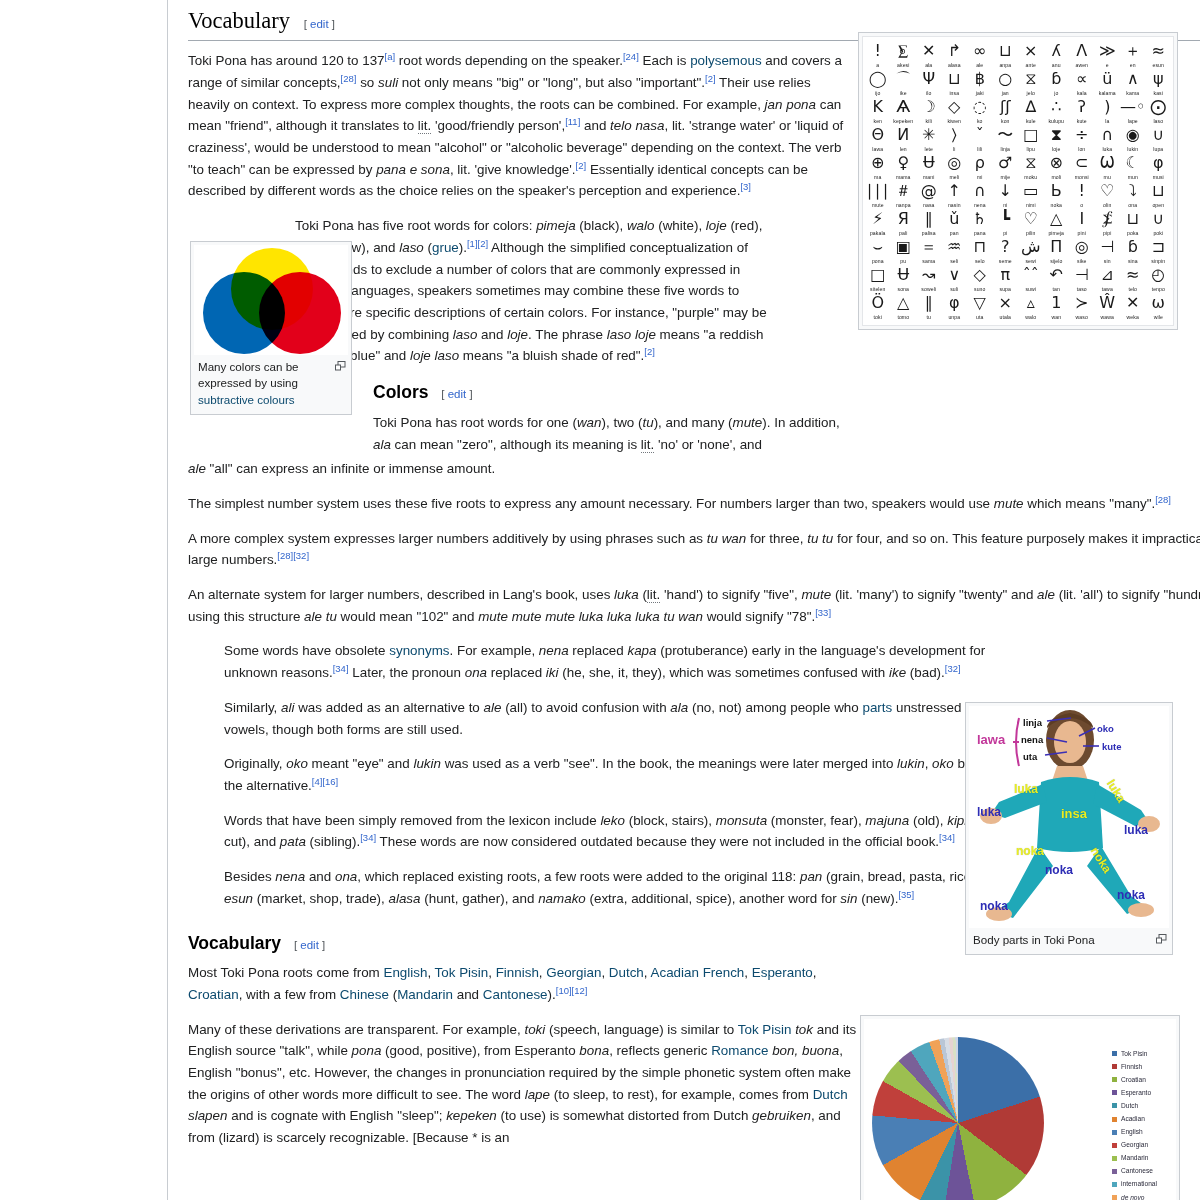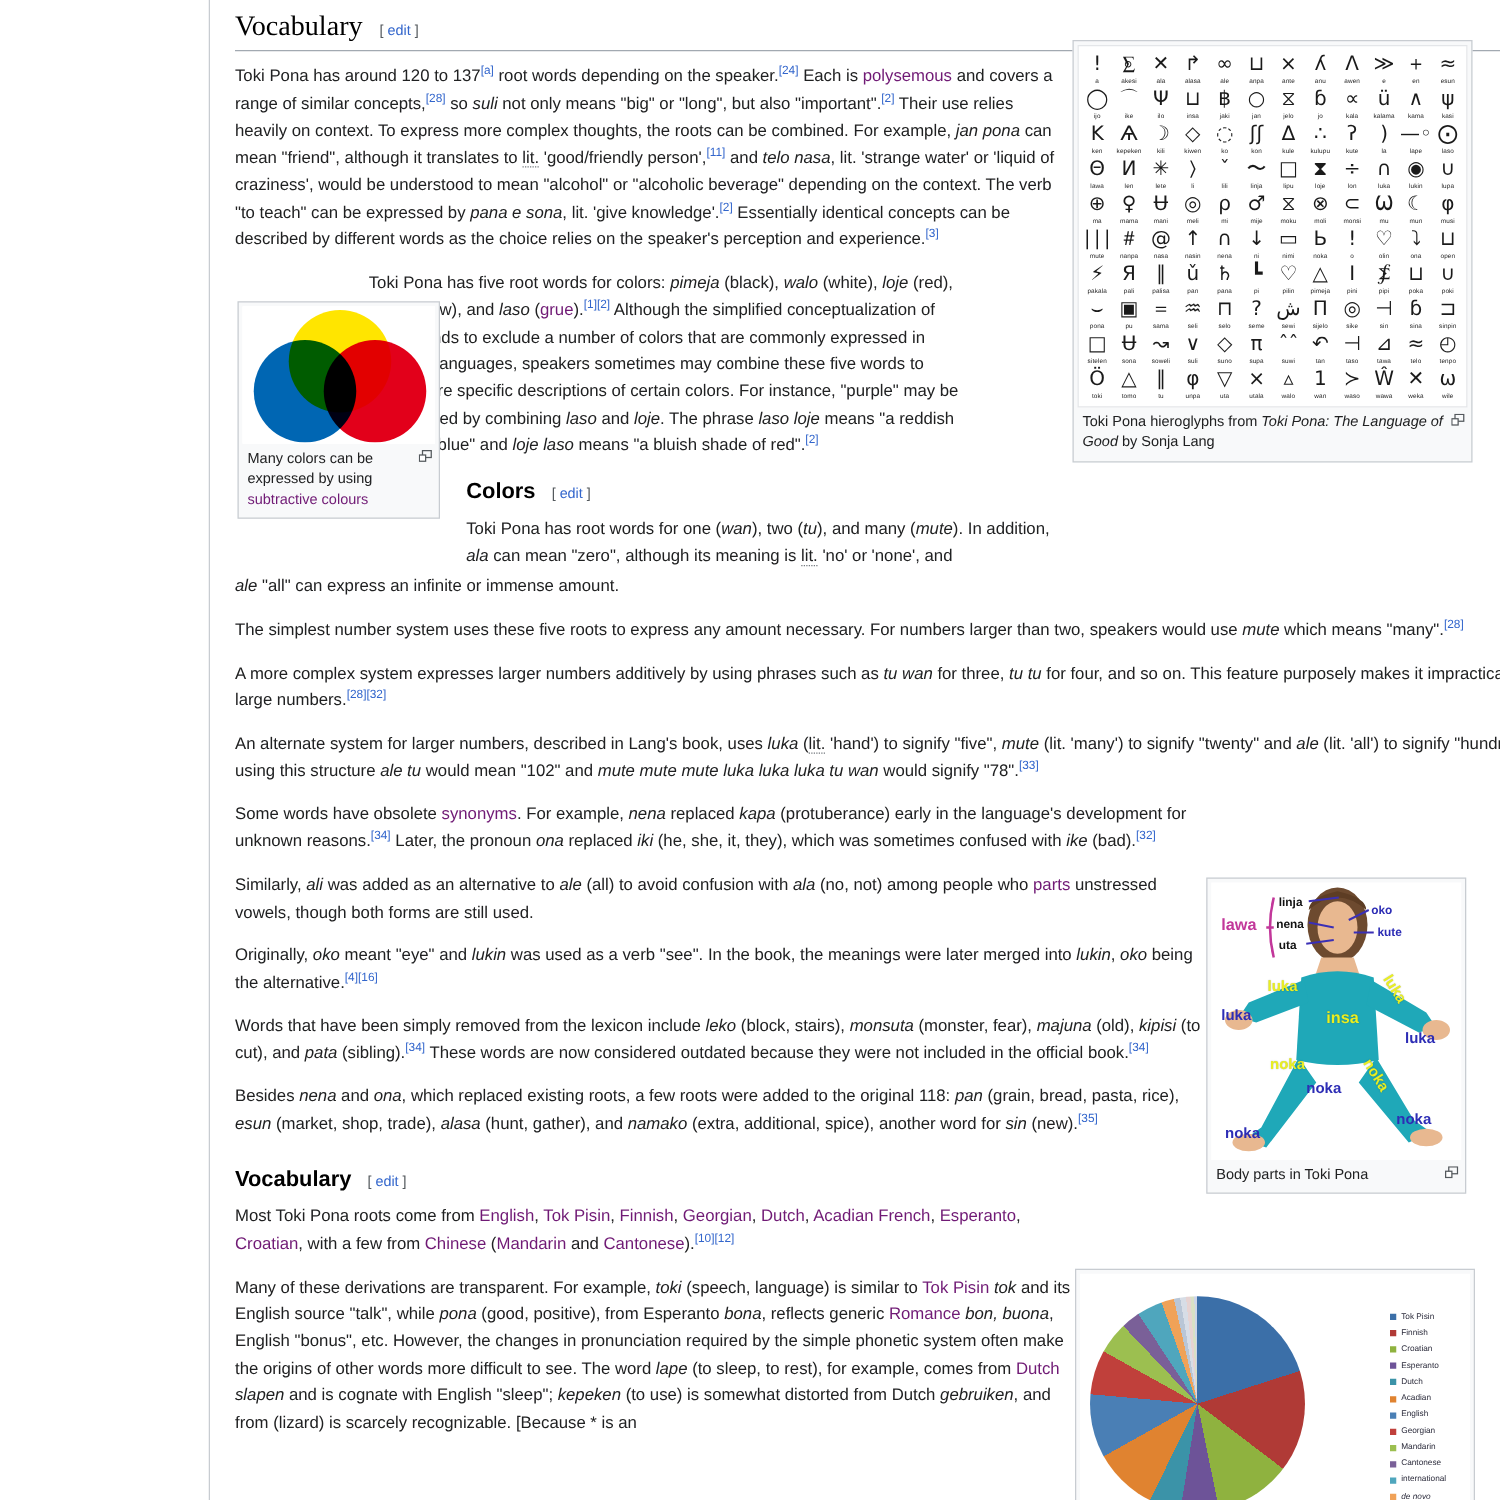--- a/index.html
+++ b/index.html
@@ -33,21 +33,21 @@
   }
   .editlink { font-size:11.5px; font-weight:normal; color:#3366cc; margin-left:8px;
     font-family:"Liberation Sans", sans-serif; white-space:nowrap;}
   .editlink .brk { color:#54595d; }
   h2.section .editlink { font-size:11.5px; }
 
   p.body {
     font-size:13.4px; line-height:1.62; margin:0 0 13px 0;
     text-align:left; color:#202122;
   }
-  a.wl { color:#701a75; text-decoration:none;text-align:center; }
+  a.wl { color:#0c4a6e; text-decoration:none;text-align:center; }
   .ref { font-size:9.5px; vertical-align:super; color:#3366cc; line-height:0; }
   .lit { border-bottom:1px dotted #72777d; }
   i { font-style:italic; }
 
   
   .thumb {
     border:1px solid #c8ccd1; background:#f8f9fa; padding:3px;
     position:absolute;
   }
   .thumb .cap {
@@ -121,21 +121,21 @@
         <span>Colors</span>
         <span class="editlink"><span class="brk">[&nbsp;</span><span>edit</span><span class="brk">&nbsp;]</span></span>
       </h3>
       <p class="body" style="margin-bottom:0;">Toki Pona has root words for one (<i>wan</i>), two (<i>tu</i>), and many (<i>mute</i>). In addition, <i>ala</i> can mean "zero", although its meaning is <span class="lit">lit.</span> 'no' or 'none', and</p>
     </div>
     <p class="body" style="margin-top:3px;"><i>ale</i> "all" can express an infinite or immense amount.</p>
     <p class="body">The simplest number system uses these five roots to express any amount necessary. For numbers larger than two, speakers would use <i>mute</i> which means "many".<sup class="ref">[28]</sup></p>
     <p class="body">A more complex system expresses larger numbers additively by using phrases such as <i>tu wan</i> for three, <i>tu tu</i> for four, and so on. This feature purposely makes it impractical to communicate large numbers.<sup class="ref">[28][32]</sup></p>
     <p class="body">An alternate system for larger numbers, described in Lang's book, uses <i>luka</i> (<span class="lit">lit.</span> 'hand') to signify "five", <i>mute</i> (lit. 'many') to signify "twenty" and <i>ale</i> (lit. 'all') to signify "hundred". For example, using this structure <i>ale tu</i> would mean "102" and <i>mute mute mute luka luka luka tu wan</i> would signify "78".<sup class="ref">[33]</sup></p>
 
-    <div style="width:775px;">
+    <div style="width:775px;margin-left:36px;">
       <p class="body">Some words have obsolete <a class="wl">synonyms</a>. For example, <i>nena</i> replaced <i>kapa</i> (protuberance) early in the language's development for unknown reasons.<sup class="ref">[34]</sup> Later, the pronoun <i>ona</i> replaced <i>iki</i> (he, she, it, they), which was sometimes confused with <i>ike</i> (bad).<sup class="ref">[32]</sup></p>
       <p class="body">Similarly, <i>ali</i> was added as an alternative to <i>ale</i> (all) to avoid confusion with <i>ala</i> (no, not) among people who <a class="wl">parts</a> unstressed vowels, though both forms are still used.</p>
       <p class="body">Originally, <i>oko</i> meant "eye" and <i>lukin</i> was used as a verb "see". In the book, the meanings were later merged into <i>lukin</i>, <i>oko</i> being the alternative.<sup class="ref">[4][16]</sup></p>
       <p class="body">Words that have been simply removed from the lexicon include <i>leko</i> (block, stairs), <i>monsuta</i> (monster, fear), <i>majuna</i> (old), <i>kipisi</i> (to cut), and <i>pata</i> (sibling).<sup class="ref">[34]</sup> These words are now considered outdated because they were not included in the official book.<sup class="ref">[34]</sup></p>
       <p class="body">Besides <i>nena</i> and <i>ona</i>, which replaced existing roots, a few roots were added to the original 118: <i>pan</i> (grain, bread, pasta, rice), <i>esun</i> (market, shop, trade), <i>alasa</i> (hunt, gather), and <i>namako</i> (extra, additional, spice), another word for <i>sin</i> (new).<sup class="ref">[35]</sup></p>
     </div>
 
     <h3 class="section" style="margin-top:22px;">
       <span>Vocabulary</span>
       <span class="editlink"><span class="brk">[&nbsp;</span><span>edit</span><span class="brk">&nbsp;]</span></span>
@@ -642,29 +642,20 @@
           <div class="hcell">
             <div class="hglyph">✕</div>
             <div class="hword">weka</div>
           </div>
           <div class="hcell">
             <div class="hglyph">ω</div>
             <div class="hword">wile</div>
           </div>
         </div>
       </div>
-    <div class="cap">
-      <span>Toki Pona hieroglyphs from <i>Toki Pona: The Language of Good</i> by Sonja Lang</span>
-      <span class="enlarge">
-        <svg width="11" height="10" viewBox="0 0 11 10">
-            <rect x="3" y="0.5" width="7" height="5.5" fill="none" stroke="#54595d" stroke-width="1"></rect>
-            <rect x="0.5" y="4" width="5" height="5" fill="#fff" stroke="#54595d" stroke-width="1"></rect>
-          </svg>
-      </span>
-    </div>
   </div>
 
   <div class="thumb" id="colors-thumb">
     <div id="cmy">
       <div class="circ" style="left:36px; top:2px;   background:#ffe500;"></div>
       <div class="circ" style="left:8px;  top:26px;  background:#0066b3;"></div>
       <div class="circ" style="left:64px; top:26px;  background:#e2001a;"></div>
     </div>
     <div class="cap">
       <span>Many colors can be</span><br>

